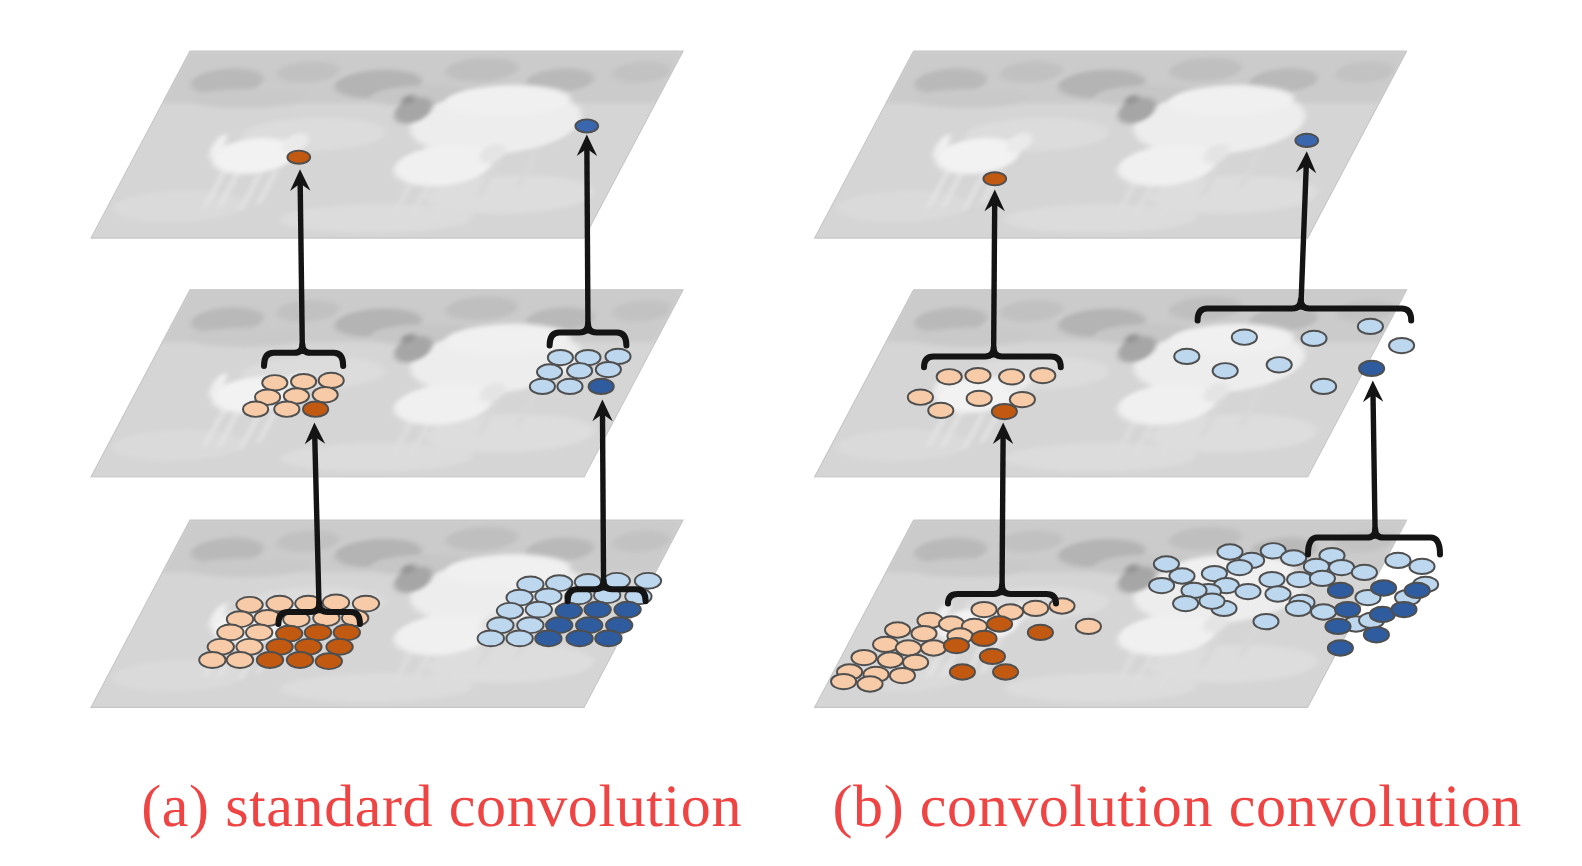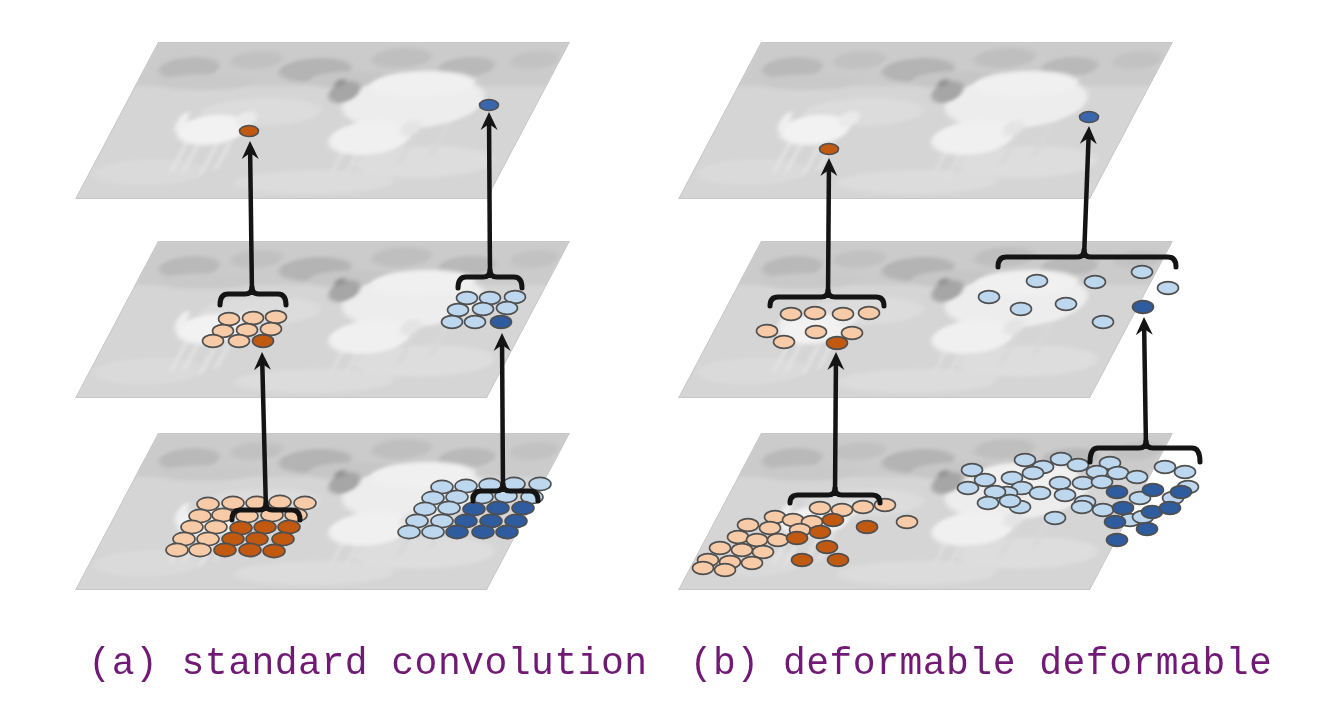--- a/index.html
+++ b/index.html
@@ -1,20 +1,20 @@
 <!DOCTYPE html>
 <html><head>
 <meta charset="utf-8">
 <style>
   html,body{margin:0;padding:0;background:#ffffff;}
   .stage{position:relative;width:1318px;height:722px;background:#ffffff;overflow:hidden;
          font-family:"Liberation Serif", serif;}
   .stage svg{position:absolute;left:0;top:0;}
-  .caption{position:absolute;font-size:38px;color:#701a75;white-space:nowrap;
-           transform:translateX(-50%);letter-spacing:0.5px;font-family:Liberation Mono, monospace;}
+  .caption{position:absolute;font-size:50px;color:#ef4444;white-space:nowrap;
+           transform:translateX(-50%);letter-spacing:0.5px;}
 </style>
 </head>
 <body>
 
 <div class="stage">
   <svg id="fig" width="1318" height="722">
       <defs>
         <clipPath id="pc">
           <rect x="0" y="0" width="412" height="157"></rect>
         </clipPath>
@@ -323,14 +323,14 @@
       <g>
         <line x1="835" y1="496" x2="835.9236129529834" y2="362.9997347703955" stroke="#141414" stroke-width="4.5"></line>
         <polygon points="836,352 844.3747980638238,370.0585923424328 835.9166686759819,363.9997106586133 827.3752079641217,369.94053963340707" fill="#141414"></polygon>
       </g>
       <g>
         <line x1="1146" y1="449" x2="1144.166647539259" y2="327.9987375910901" stroke="#141414" stroke-width="4.5"></line>
         <polygon points="1144,317 1152.7717204755388,334.8691611414474 1144.1817973155553,328.9986228266438 1135.7736714711266,335.1267073384839" fill="#141414"></polygon>
       </g>
     </svg>
   <div class="caption" style="left: 368px; top: 642px;">(a) standard convolution</div>
-  <div class="caption" style="left: 981px; top: 642px;">(b) deformable deformable</div>
+  <div class="caption" style="left: 981px; top: 642px;">(b) convolution convolution</div>
 </div>
 
 </body></html>

